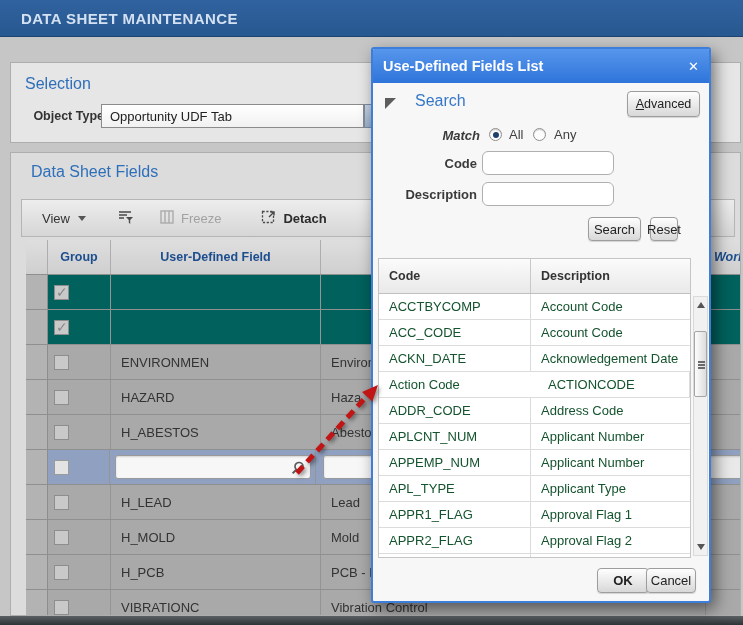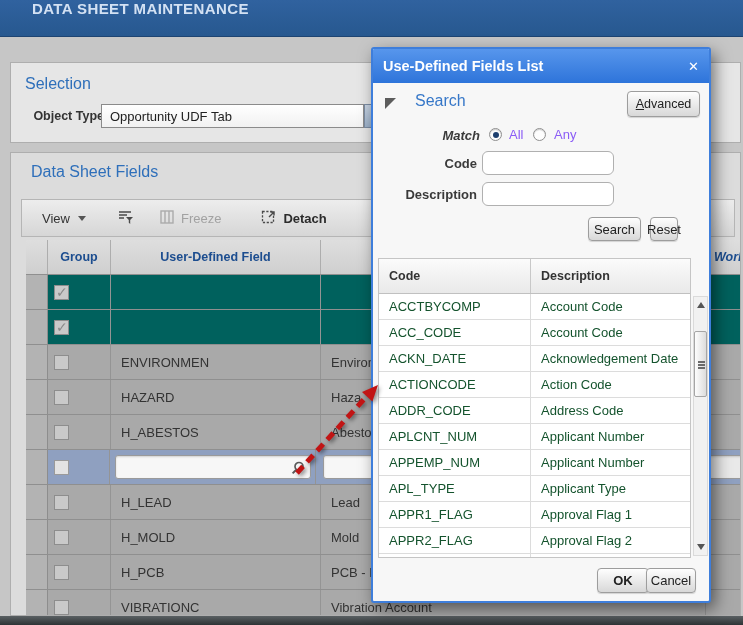--- a/index.html
+++ b/index.html
@@ -8,21 +8,21 @@
     position:relative;width:743px;height:625px;overflow:hidden;
     background:#c6c6c6;
     font-family:"Liberation Sans","DejaVu Sans",sans-serif;
     font-size:13px;color:#333;
   }
   
   .appbar{
     position:absolute;left:0;top:0;width:743px;height:37px;
     background:linear-gradient(#30629f,#27588f);
     border-bottom:1px solid #1d4472;
-    display:flex;padding-left:32px;
+    display:flex;align-items:center;padding-left:21px;
   }
   .appbar .title{color:#d3e1f3;font-size:15px;font-weight:bold;letter-spacing:.4px;}
   
   .sel-panel{
     position:absolute;left:10px;top:62px;width:731px;height:81px;
     background:#e6e6e6;border:1px solid #aeaeae;
   }
   .panel-title{color:#2e6fba;font-size:16px;}
   .sel-panel .panel-title{position:absolute;left:14px;top:12px;}
   .sel-label{position:absolute;left:0;top:46px;width:93px;text-align:right;font-weight:bold;font-size:12.5px;color:#333;}
@@ -112,21 +112,21 @@
     font:13px "Liberation Sans",sans-serif;color:#222;
     display:flex;align-items:center;justify-content:center;
     box-shadow:0 1px 1px rgba(0,0,0,.15);
   }
   .btn-advanced{position:absolute;left:254px;top:42px;width:73px;height:26px;font-size:12.5px;}
   .btn-advanced .mnemonic{text-decoration:underline;}
   .dlg-label{position:absolute;width:104px;text-align:right;font-weight:bold;color:#3a3a3a;}
   .match-row{top:79px;font-style:italic;}
   .radio{width:13px;height:13px;border-radius:50%;border:1px solid #8f8f8f;background:#fdfdfd;position:absolute;box-shadow:inset 0 1px 1px rgba(0,0,0,.2);}
   .radio.on::after{content:"";position:absolute;left:3px;top:3px;width:6px;height:6px;border-radius:50%;background:#1d3f6e;}
-  .radio-label{position:absolute;top:78px;color:#8b5cf6;}
+  .radio-label{position:absolute;top:78px;color:#404040;}
   .dlg-input{
     position:absolute;left:109px;width:132px;height:24px;
     background:#fff;border:1px solid #b0b0b0;border-radius:6px;
   }
   .dlg-input input{position:absolute;inset:0;width:100%;border:none;outline:none;background:transparent;border-radius:6px;font:13px "Liberation Sans",sans-serif;padding:0 7px;}
   .btn-search{position:absolute;left:215px;top:168px;width:53px;height:24px;}
   .btn-reset{position:absolute;left:277px;top:168px;width:28px;height:24px;}
   
   .dtable{
     position:absolute;left:5px;top:209px;width:313px;height:300px;
@@ -338,21 +338,21 @@
         <div class="mc mc3">PCB - P</div>
         <div class="mc mc4"></div>
       </div>
 
       <div class="mrow">
         <div class="mc mc0"></div>
         <div class="mc mc1">
             <span class="checkbox"></span>
           </div>
         <div class="mc mc2">VIBRATIONC</div>
-        <div class="mc mc3">Vibration Account</div>
+        <div class="mc mc3">Vibration Control</div>
         <div class="mc mc4"></div>
       </div>
     </div>
   </section>
 
   <div class="bottom-strip"></div>
 
   <div class="dialog">
     <div class="dlg-header">
       <span class="dlg-title">Use-Defined Fields List</span>
@@ -401,22 +401,22 @@
         </div>
       <div class="drow">
           <div class="dc dc-code">ACC_CODE</div>
           <div class="dc dc-desc">Account Code</div>
         </div>
       <div class="drow">
           <div class="dc dc-code">ACKN_DATE</div>
           <div class="dc dc-desc">Acknowledgement Date</div>
         </div>
       <div class="drow">
+          <div class="dc dc-desc">Action Code</div>
           <div class="dc dc-code">ACTIONCODE</div>
-          <div class="dc dc-desc">Action Code</div>
         </div>
       <div class="drow">
           <div class="dc dc-code">ADDR_CODE</div>
           <div class="dc dc-desc">Address Code</div>
         </div>
       <div class="drow">
           <div class="dc dc-code">APLCNT_NUM</div>
           <div class="dc dc-desc">Applicant Number</div>
         </div>
       <div class="drow">

